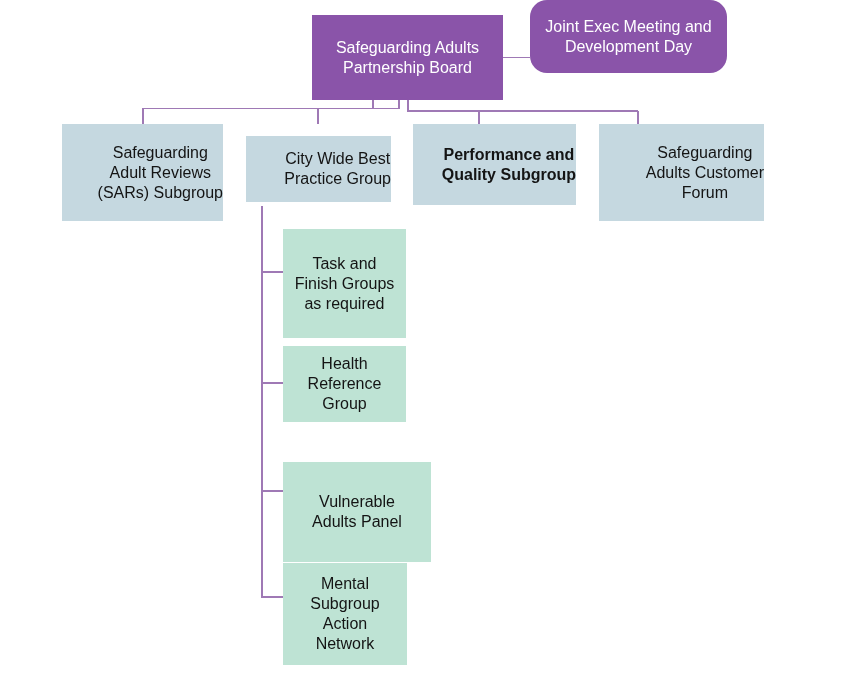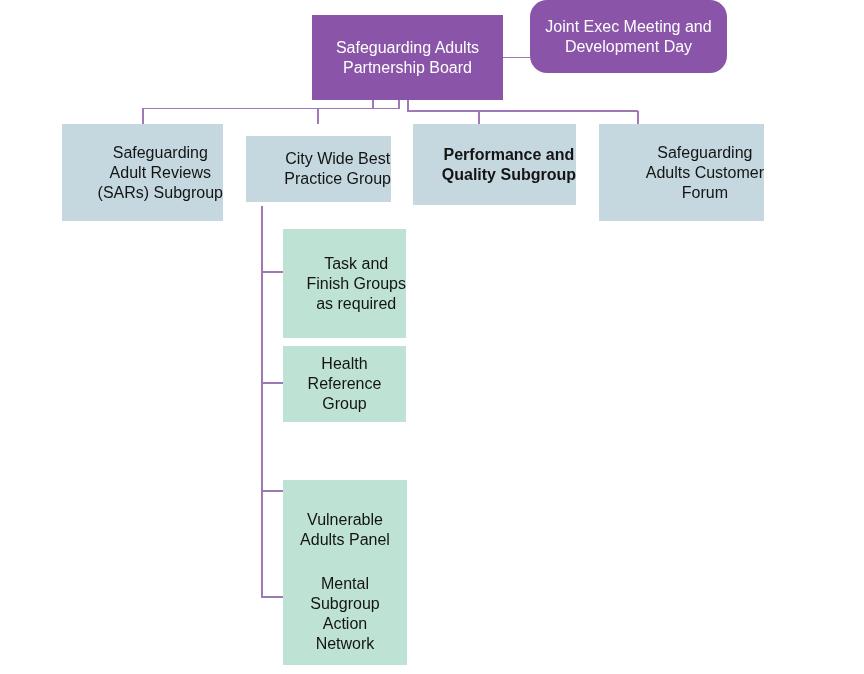--- a/index.html
+++ b/index.html
@@ -33,23 +33,23 @@
 
   .seg { position: absolute; background: #9f79b5; }
 
   
   #box-root     { left: 312px; top: 15px;  width: 191px; height: 85px; }
   #box-exec     { left: 530px; top: 0;  width: 197px; height: 73px; border-radius: 17px; }
   #box-sars     { left: 62px;  top: 124px; width: 161px; height: 97px; }
   #box-citywide { left: 246px; top: 124px; width: 145px; height: 66px; margin-top: 12px; }
   #box-perf     { left: 413px; top: 124px; width: 163px; height: 81px; font-weight: bold; }
   #box-forum    { left: 599px; top: 124px; width: 165px; height: 97px; }
-  #box-task     { left: 283px; top: 229px; width: 123px; height: 109px; justify-content: flex-end; }
+  #box-task     { left: 283px; top: 229px; width: 123px; height: 109px; }
   #box-health   { left: 283px; top: 346px; width: 123px; height: 76px; }
-  #box-vuln     { left: 283px; top: 480px; width: 124px; height: 100px; }
+  #box-vuln     { left: 283px; top: 462px; width: 148px; height: 100px; }
   #box-mental   { left: 283px; top: 563px; width: 124px; height: 102px; }
 
   
   #seg-exec   { left: 503px; top: 56.5px;  width: 27px;    height: 1.6px; }
   #seg-v1     { left: 372px; top: 100px;   width: 1.6px;   height: 8px; }
   #seg-v2     { left: 398px; top: 100px;   width: 1.6px;   height: 9px; }
   #seg-hleft  { left: 142px; top: 107.5px; width: 257.5px; height: 1.6px; }
   #seg-v3     { left: 142px; top: 108px;   width: 1.6px;   height: 16px; }
   #seg-v4     { left: 317px; top: 108px;   width: 1.6px;   height: 16px; }
   #seg-v5     { left: 407px; top: 100px;   width: 1.6px;   height: 11px; }

